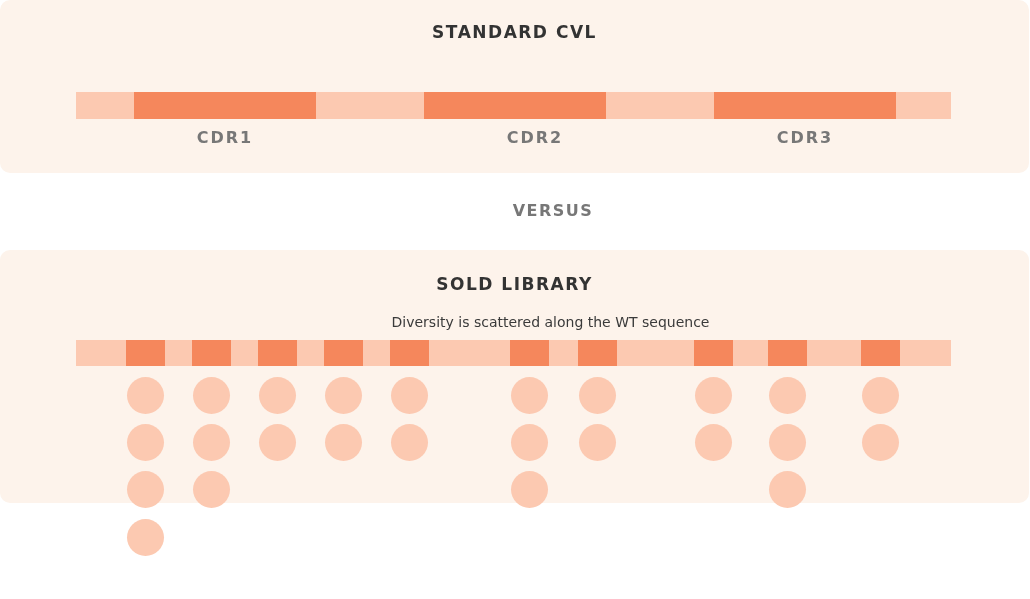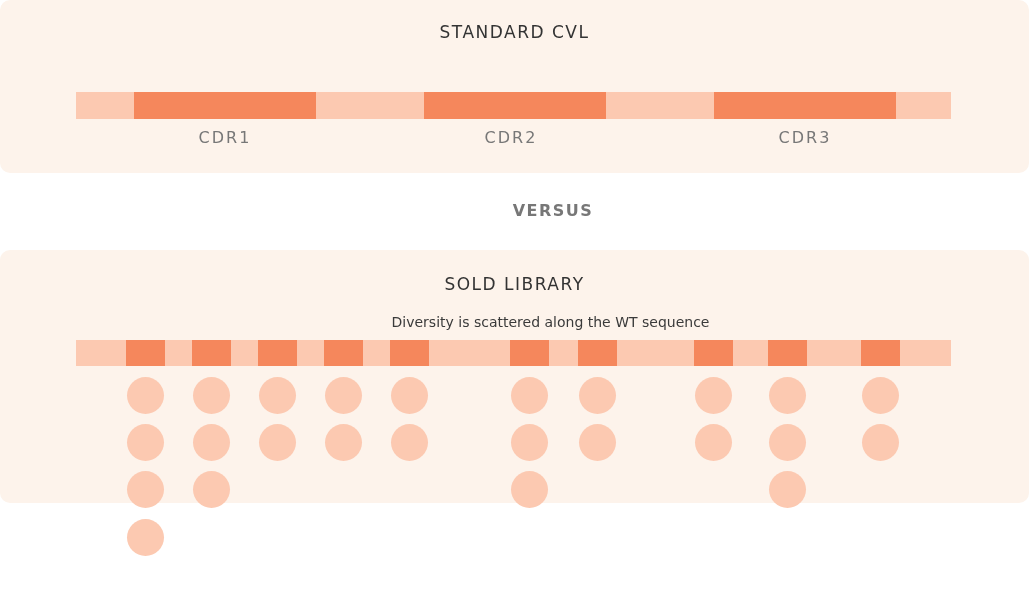--- a/index.html
+++ b/index.html
@@ -1,40 +1,40 @@
 <!DOCTYPE html>
 <html><head>
 <meta charset="utf-8">
 <style>
   html, body { margin:0; padding:0; background:#ffffff; }
   body { width:1030px; height:599px; position:relative; overflow:hidden; font-family:"DejaVu Sans", sans-serif; }
   .panel { position:absolute; left:0; width:1029px; background:#fdf3eb; border-radius:10px; }
   #panel-top { top:0; height:173px; }
   #panel-bottom { top:250px; height:253px; }
-  .title { position:absolute; left:0; width:100%; text-align:center; font-weight:normal; color:#333333; font-size:17px; letter-spacing:1.5px; }
+  .title { position:absolute; left:0; width:100%; text-align:center; font-weight:bold; color:#333333; font-size:17px; letter-spacing:1.5px; }
   .subtitle { position:absolute; left:0; width:100%; text-align:center; color:#3a3a3a; font-size:14px; }
   .bar { position:absolute; left:76px; width:875px; background:#fcc9b1; }
   .seg { position:absolute; top:0; height:100%; background:#f5875c; }
-  .cdr-label { position:absolute; font-weight:normal; color:#777777; font-size:16px; letter-spacing:2px; text-align:center; width:182px; }
+  .cdr-label { position:absolute; font-weight:bold; color:#777777; font-size:16px; letter-spacing:2px; text-align:center; width:182px; }
   #versus { position:absolute; top:201px; left:0; width:100%; text-align:center; font-weight:bold; color:#777777; font-size:16px; letter-spacing:1.5px;padding-left:38px; }
   .dot { position:absolute; width:37px; height:37px; border-radius:50%; background:#fcc9b1; }
 </style>
 </head>
 <body>
 
 <div class="panel" id="panel-top">
   <div class="title" style="top:22px;">STANDARD CVL</div>
   <div class="bar" id="top-bar" style="top:92px; height:27px;">
       <div class="seg" style="left: 58px; width: 182px;"></div>
       <div class="seg" style="left: 348px; width: 182px;"></div>
       <div class="seg" style="left: 638px; width: 182px;"></div>
     </div>
   <div id="top-labels">
       <div class="cdr-label" style="left: 134px; top: 128px; width: 182px;">CDR1</div>
-      <div class="cdr-label" style="left: 420px; top: 128px; width: 182px;">CDR2</div>
+      <div class="cdr-label" style="left: 444px; top: 128px; width: 182px;">CDR2</div>
       <div class="cdr-label" style="left: 714px; top: 128px; width: 182px;">CDR3</div>
     </div>
 </div>
 
 <div id="versus">VERSUS</div>
 
 <div class="panel" id="panel-bottom">
   <div class="title" style="top:24px;">SOLD LIBRARY</div>
   <div class="subtitle" style="top:64px;padding-left:36px;">Diversity is scattered along the WT sequence</div>
   <div class="bar" id="bottom-bar" style="top:90px; height:26px;">

